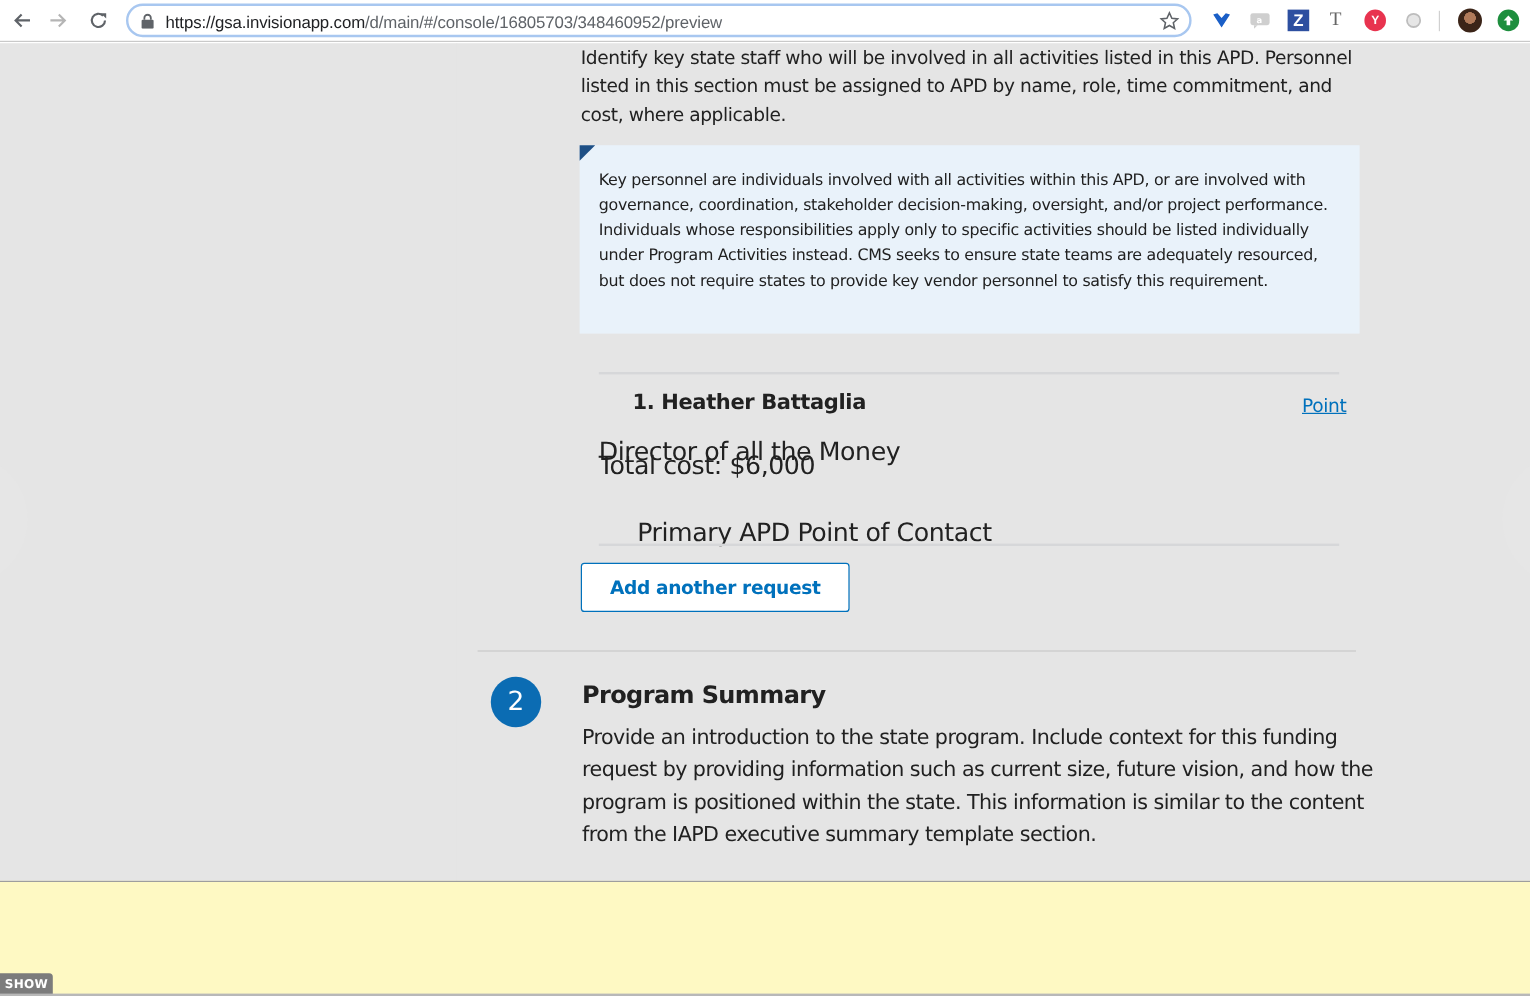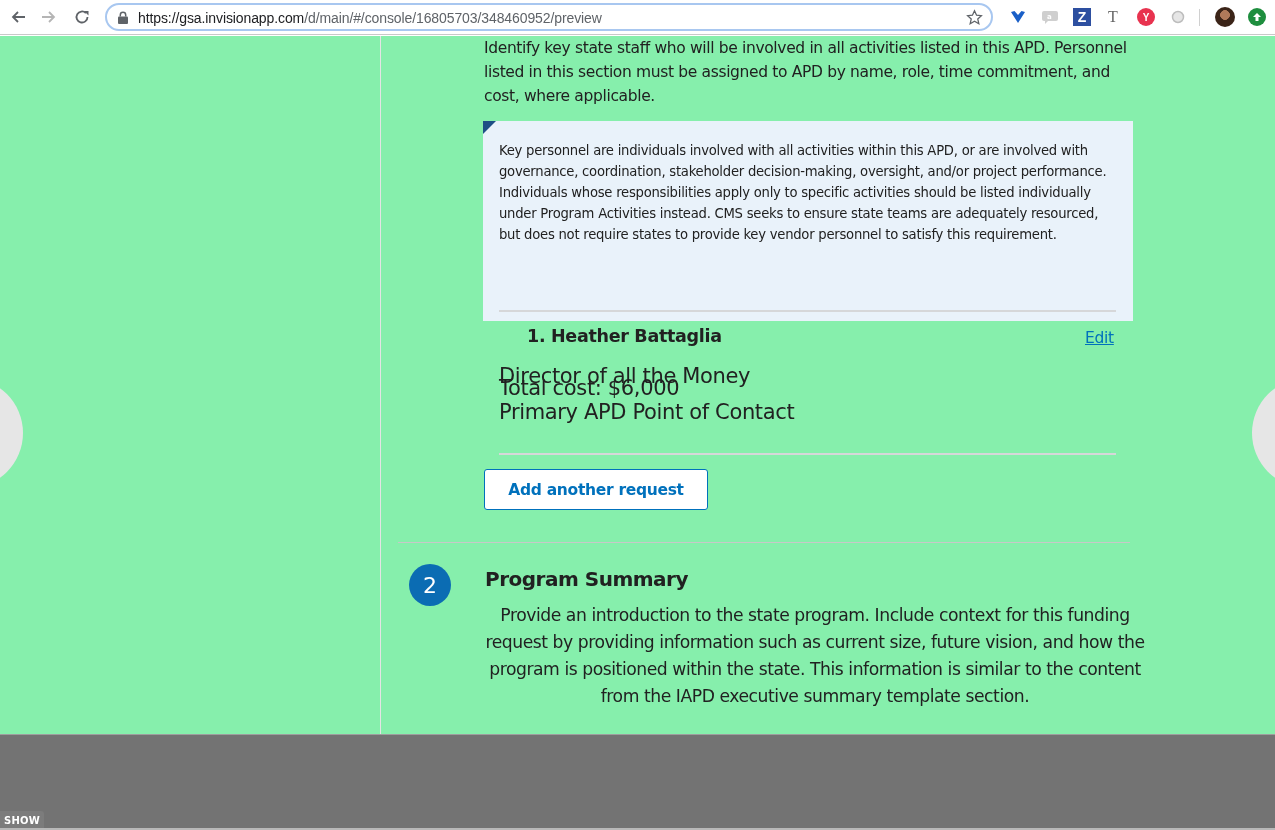--- a/index.html
+++ b/index.html
@@ -47,37 +47,37 @@
       position: absolute; left: 1215px; top: 7px; width: 20px; height: 20px; border-radius: 50%;
       background: radial-gradient(circle at 50% 40%, #b07a5a 0 30%, #3b2418 32% 100%);
     }
     .update {
       position: absolute; left: 1248px; top: 8px; width: 18px; height: 18px; border-radius: 50%;
       background: #1e8e3e; display: flex; align-items: center; justify-content: center;
     }
 
     
     .viewport {
-      position: absolute; left: 0; top: 36px; width: 1275px; height: 698px; overflow: hidden; background: #86efac;
+      position: absolute; left: 0; top: 36px; width: 1275px; height: 698px; overflow: hidden; background: #e5e5e5;
     }
     .sidebar-border { position: absolute; left: 380px; top: 0; width: 1px; height: 698px; background: #e4e4e4; }
     .side-circle {
       position: absolute; top: 342px; width: 110px; height: 110px; border-radius: 50%;
       background: #e6e6e6;
     }
     .side-circle.left { left: -87px; }
     .side-circle.right { left: 1252px; }
     .intro {
       position: absolute; left: 484px; top: 0; width: 650px;
       font-family: "DejaVu Sans", sans-serif; font-size: 15.5px; line-height: 24px; color: #212121;
       letter-spacing: -0.35px;
     }
 
     .alert {
-      position: absolute; left: 483px; top: 85px; width: 650px; height: 200px;
+      position: absolute; left: 483px; top: 85px; width: 650px; height: 157px;
       background: #e9f2fa; padding: 19px 16px 0 16px;
       font-family: "DejaVu Sans", sans-serif; font-size: 13.2px; line-height: 21px; color: #212121;
       letter-spacing: -0.25px;
     }
     .alert-corner {
       position: absolute; left: 0; top: 0; width: 0; height: 0;
       border-top: 13px solid #1e4f85; border-right: 13px solid transparent;
     }
 
     .rule { position: absolute; height: 2px; background: #d6d7d9; }
@@ -92,21 +92,21 @@
     .edit-link {
       position: absolute; left: 1085px; top: 293px; font-family: "DejaVu Sans", sans-serif;
       font-size: 15.5px; color: #0071bc; text-decoration: underline; letter-spacing: -0.3px; cursor: pointer;
     }
     .person-detail {
       position: absolute; left: 499px; font-family: "DejaVu Sans", sans-serif;
       font-size: 21px; line-height: 24px; color: #212121; letter-spacing: -0.35px;
     }
     .person-detail.d1 { top: 328px; }
     .person-detail.d2 { top: 340px; }
-    .person-detail.d3 { top: 364px; }
+    .person-detail.d3 { top: 396px; margin-left: 32px; }
 
     .add-btn {
       position: absolute; left: 484px; top: 433px; width: 224px; height: 41px;
       border: 1px solid #0071bc; border-radius: 3px; background: #fff;
       font-family: "DejaVu Sans", sans-serif; font-size: 15.5px; font-weight: bold; color: #0071bc;
       display: flex; align-items: center; justify-content: center; letter-spacing: -0.3px; cursor: pointer;
     }
 
     .step-circle {
       position: absolute; left: 409px; top: 528px; width: 42px; height: 42px; border-radius: 50%;
@@ -114,27 +114,26 @@
       display: flex; align-items: center; justify-content: center;
     }
     .section-title {
       position: absolute; left: 485px; top: 531px; font-family: "DejaVu Sans", sans-serif;
       font-size: 20px; font-weight: bold; color: #212121; letter-spacing: -0.5px;
     }
     .section-desc {
       position: absolute; left: 485px; top: 566px; width: 660px;
       font-family: "DejaVu Sans", sans-serif; font-size: 17.2px; line-height: 27px; color: #212121;
       letter-spacing: -0.45px;
-      text-align: center;
     }
 
     
     .bottom-bar {
       position: absolute; left: 0; top: 734px; width: 1275px; height: 96px;
-      background: #737373; border-top: 1px solid #9e9e9e;
+      background: #fef9c3; border-top: 1px solid #9e9e9e;
     }
     .show-btn {
       position: absolute; left: 0; top: 76px; width: 44px; height: 19px;
       background: #7c7c7c; border-top-right-radius: 3px;
       color: #fff; font-family: "DejaVu Sans", sans-serif; font-size: 10px; font-weight: bold;
       display: flex; align-items: center; justify-content: center; letter-spacing: 0.2px; cursor: pointer;
     }
     .bottom-edge { position: absolute; left: 0; bottom: 0; width: 1275px; height: 2px; background: #b8b8b8; }
   </style>
 </head>
@@ -207,21 +206,21 @@
 
   <div class="alert">
     <div class="alert-corner"></div>
     <p>Key personnel are individuals involved with all activities within this APD, or are involved with governance, coordination, stakeholder decision-making, oversight, and/or project performance. Individuals whose responsibilities apply only to specific activities should be listed individually under Program Activities instead. CMS seeks to ensure state teams are adequately resourced, but does not require states to provide key vendor personnel to satisfy this requirement.</p>
   </div>
 
   <div class="rule r1"></div>
 
   <div>
     <div class="person-name">1. Heather Battaglia</div>
-    <a class="edit-link">Edit</a>
+    <a class="edit-link">Point</a>
     <div class="person-detail d1">Director of all the Money</div>
     <div class="person-detail d2">Total cost: $6,000</div>
     <div class="person-detail d3">Primary APD Point of Contact</div>
   </div>
 
   <div class="rule r2"></div>
 
   <button class="add-btn">Add another request</button>
 
   <div class="rule r3"></div>

